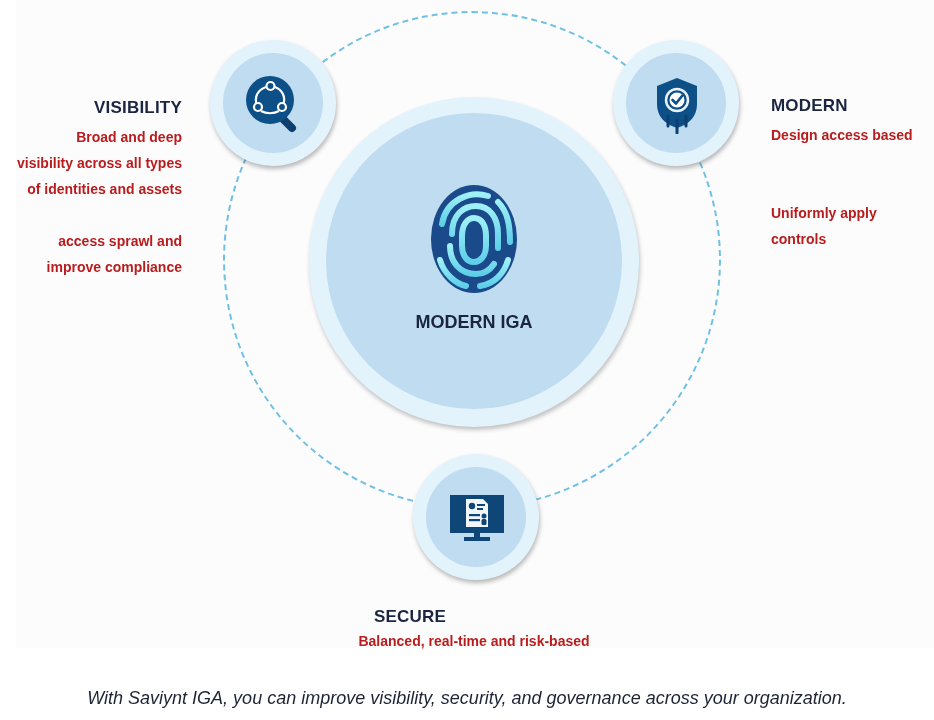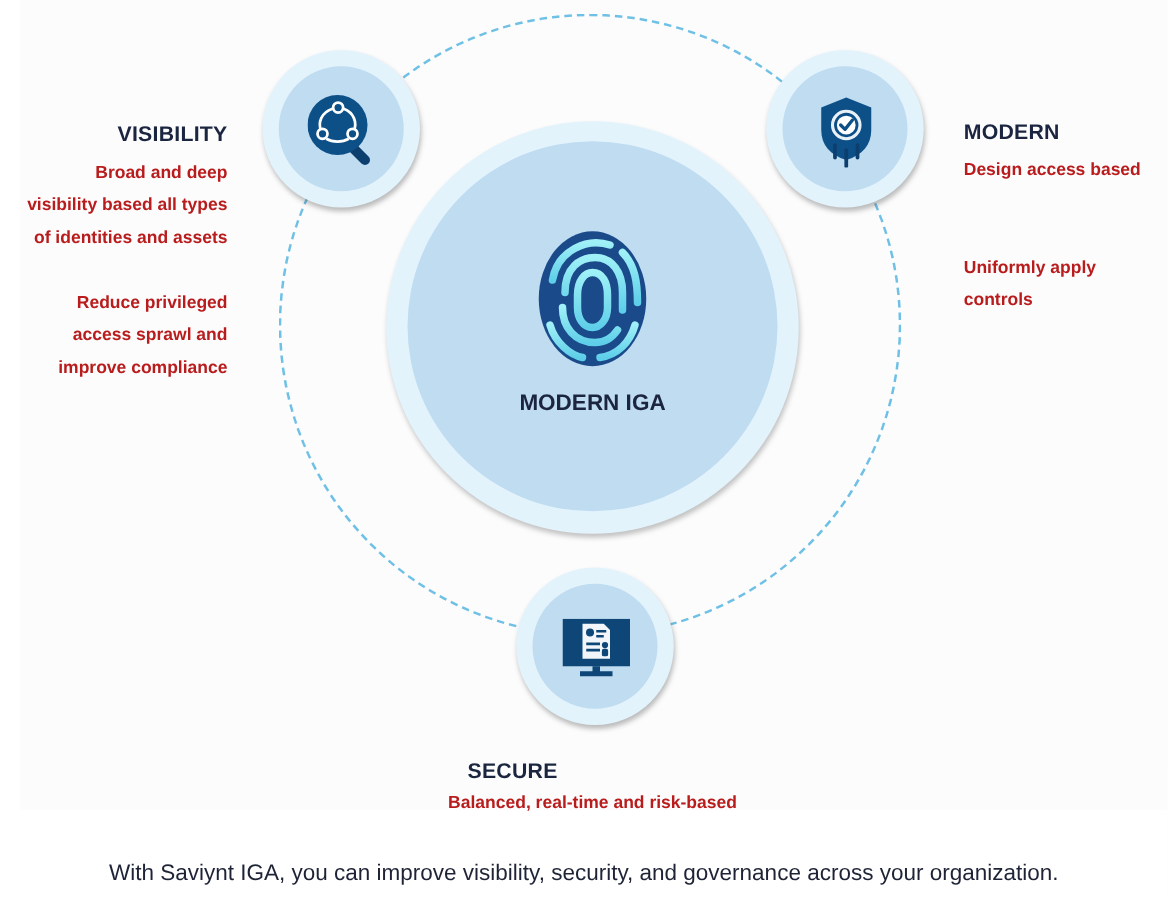--- a/index.html
+++ b/index.html
@@ -39,21 +39,21 @@
     position: absolute; font-size: 14px; line-height: 26px; font-weight: 600;
     color: #b91c1c;
   }
   .right-align { text-align: right; }
   .center-label {
     position: absolute; left: 374px; top: 312px; width: 200px; text-align: center;
     font-weight: 700; font-size: 18px; color: #1b2540;
   }
   .caption {
     position: absolute; left: 0; top: 688px; width: 934px; text-align: center;
-    font-size: 18px; color: #1e2436;
+    font-style: italic; font-size: 18px; color: #1e2436;
   }
 </style>
 </head>
 <body>
 
 <div class="panel"></div>
 
 <div class="dashed-ring"></div>
 
 <div class="node center">
@@ -94,25 +94,24 @@
   </g>
   <g fill="#0d4f87" stroke="#ffffff" stroke-width="2.2">
     <circle cx="24.5" cy="10" r="4"></circle>
     <circle cx="12" cy="31" r="4"></circle>
     <circle cx="36" cy="31" r="4"></circle>
   </g>
 </svg>
 <div class="title right-align" style="right:752px;top:88px">VISIBILITY</div>
 <div class="desc right-align" style="right:752px;top:124px">
   <div>Broad and deep</div>
-  <div>visibility based all types</div>
+  <div>visibility across all types</div>
   <div>of identities and assets</div>
 </div>
 <div class="desc right-align" style="right:752px;top:228px">
-  <div>Reduce privileged</div>
   <div>access sprawl and</div>
   <div>improve compliance</div>
 </div>
 
 <div class="node small" style="left:613px;top:40px">
   <div class="inner"></div>
 </div>
 <svg class="icon" style="left:654px;top:76px" width="46" height="58" viewBox="0 0 46 58">
   <path d="M3 10 L23 2 L43 10 L43 28 C 43 40, 36 48, 23 52 C 10 48, 3 40, 3 28 Z" fill="#0d4f87"></path>
   <g stroke="#0d3f6e" stroke-width="3" stroke-linecap="round">

